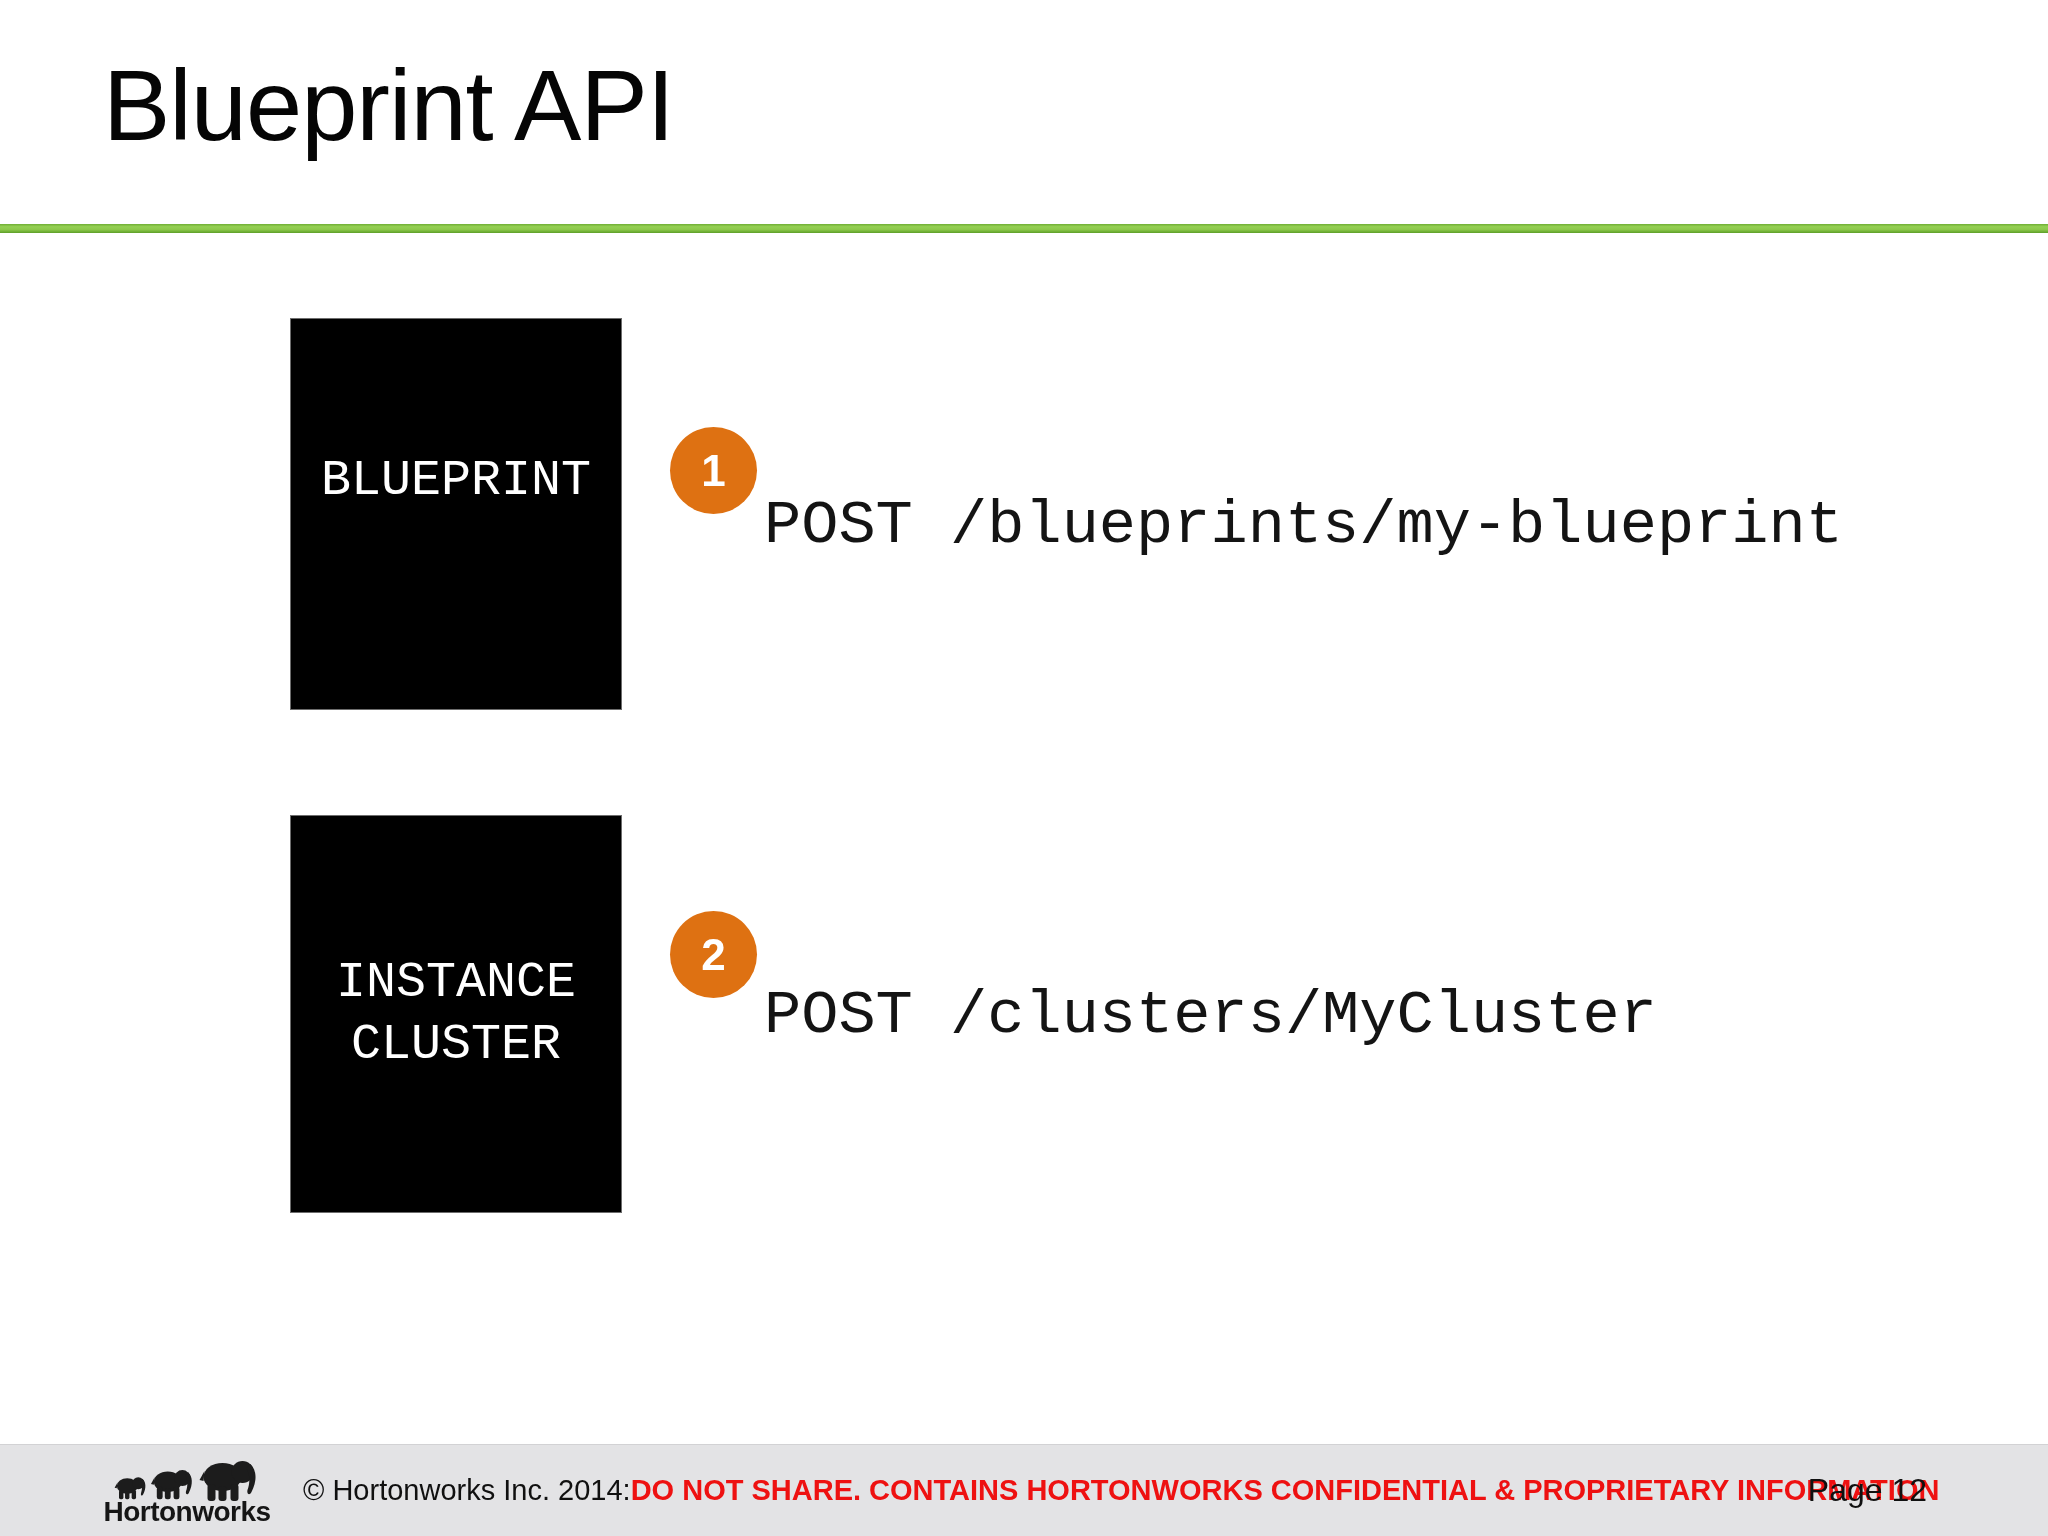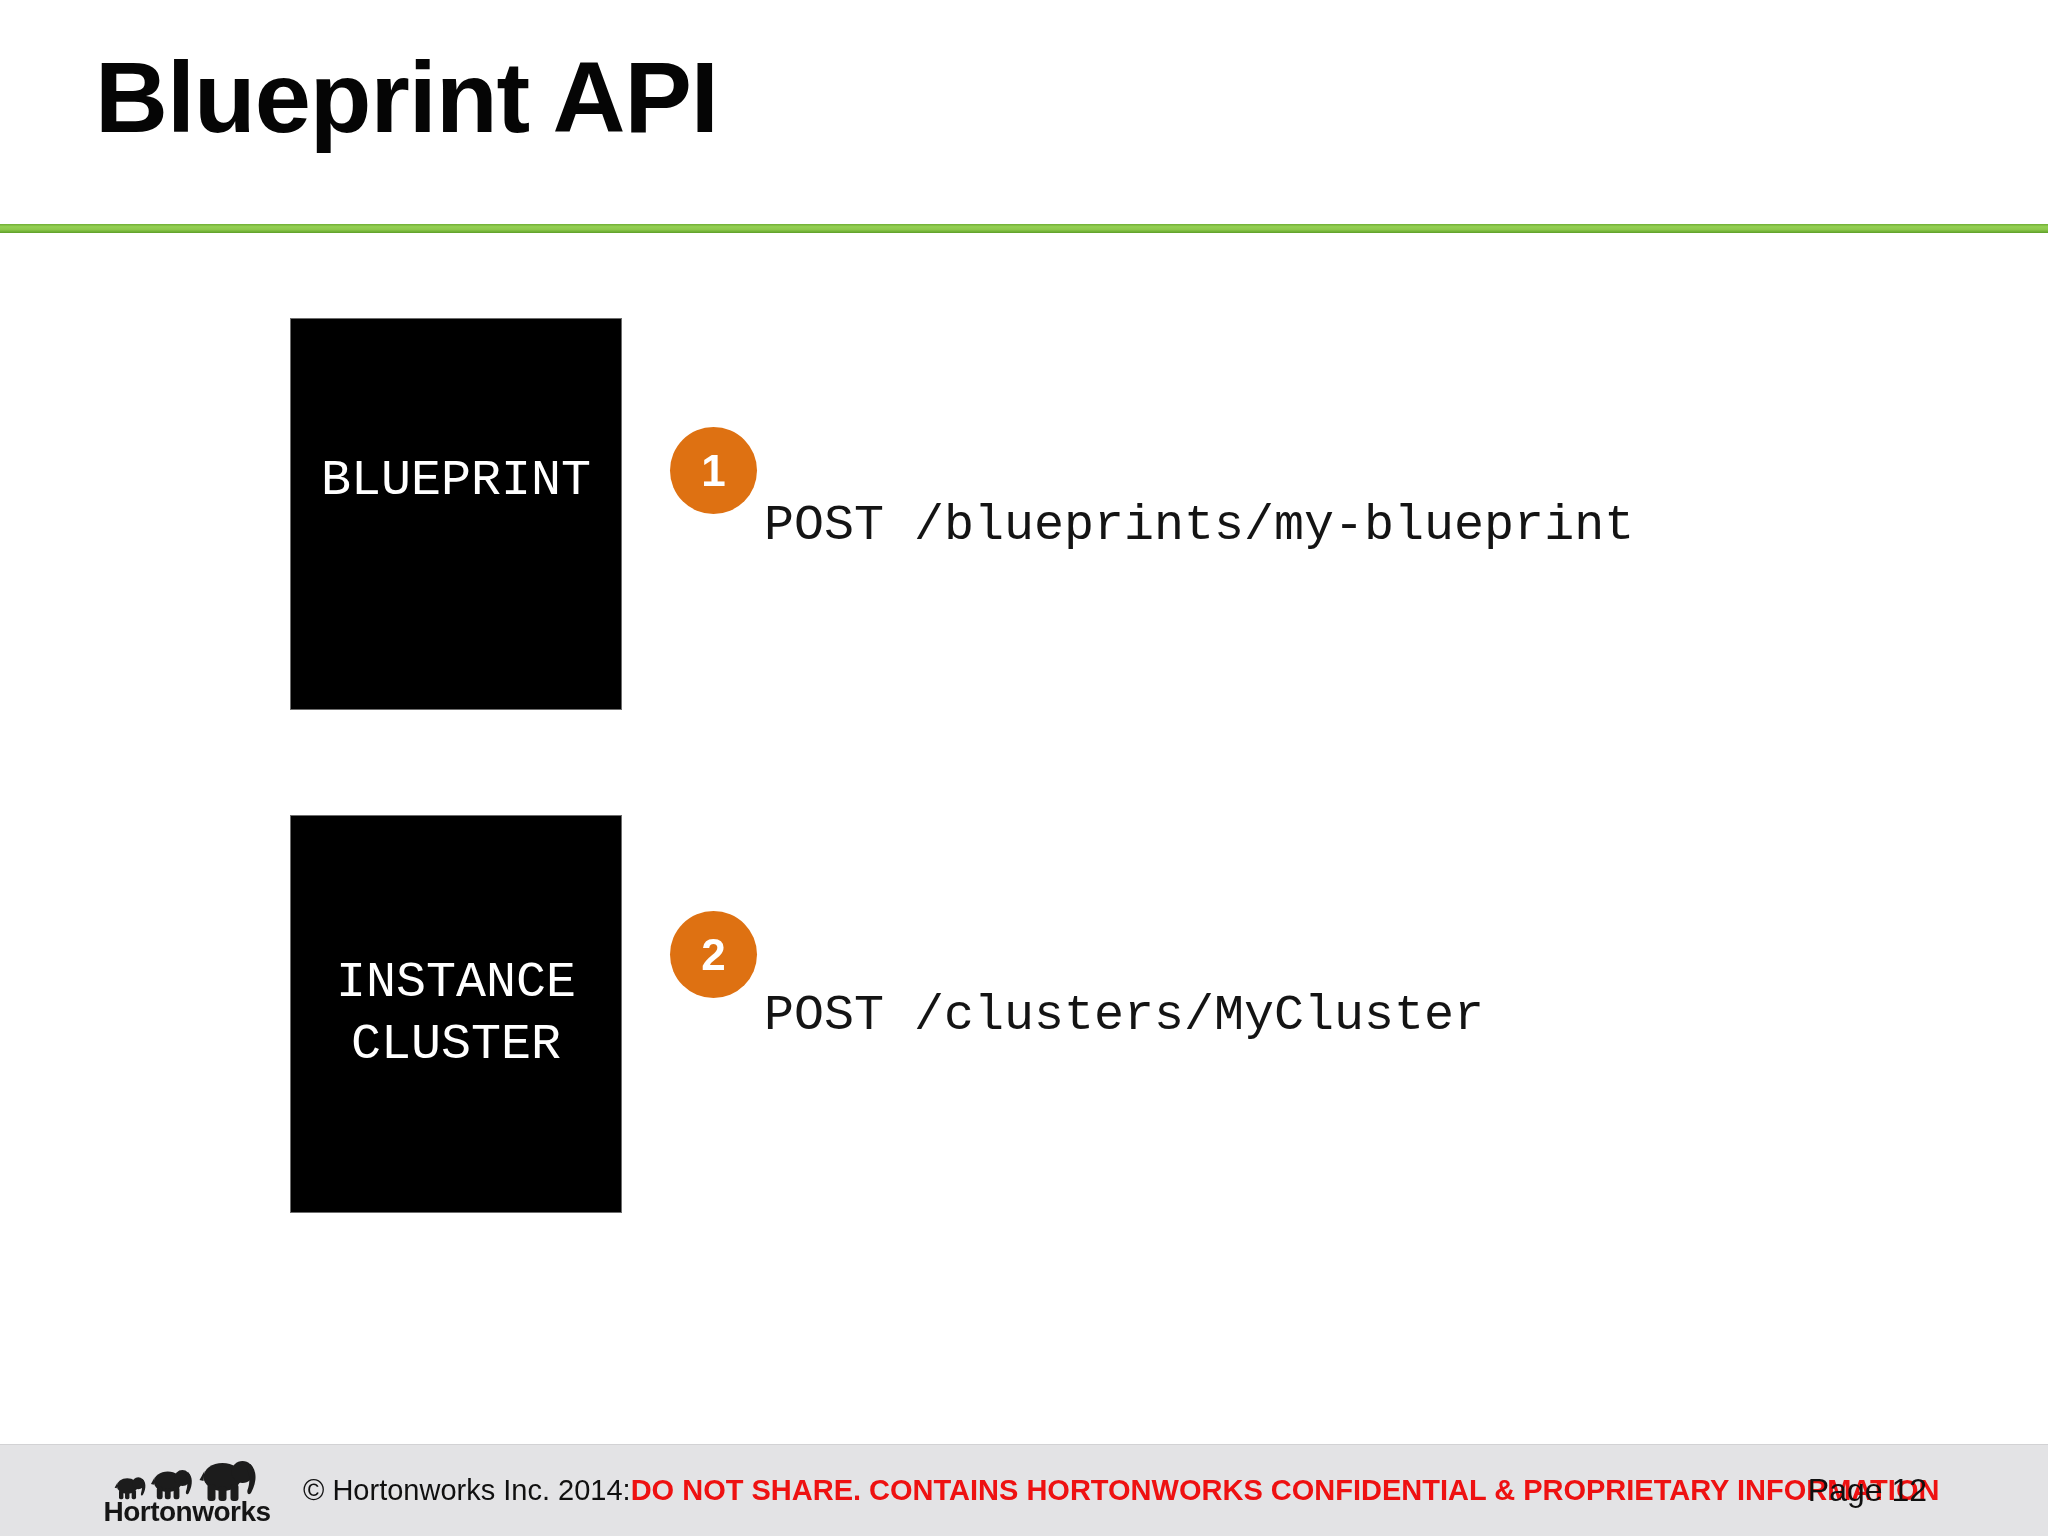--- a/index.html
+++ b/index.html
@@ -8,23 +8,23 @@
     width: 2048px;
     height: 1536px;
     background: #ffffff;
     overflow: hidden;
     font-family: "Liberation Sans", sans-serif;
   }
   .slide-title {
     position: absolute;
     left: 95px;
     top: 40px;
-    margin: 0;
+    margin: 8px;
     font-size: 101px;
-    font-weight: 700;
+    font-weight: 400;
     letter-spacing: -1px;
     color: #050505;
     white-space: nowrap;
   }
   .accent-rule {
     position: absolute;
     left: 0;
     top: 224px;
     width: 2048px;
     height: 9px;
@@ -64,21 +64,21 @@
     font-size: 44px;
     font-weight: 700;
   }
   .step-badge.badge-1 { top: 427px; }
   .step-badge.badge-2 { top: 911px; }
   .endpoint {
     position: absolute;
     left: 764px;
     color: #141414;
     font-family: "Liberation Mono", "DejaVu Sans Mono", monospace;
-    font-size: 50px;
+    font-size: 62px;
     line-height: 50px;
     white-space: nowrap;
   }
   .endpoint.ep-1 { top: 501px; }
   .endpoint.ep-2 { top: 991px; }
   .footer-bar {
     position: absolute;
     left: 0;
     top: 1444px;
     width: 2048px;

